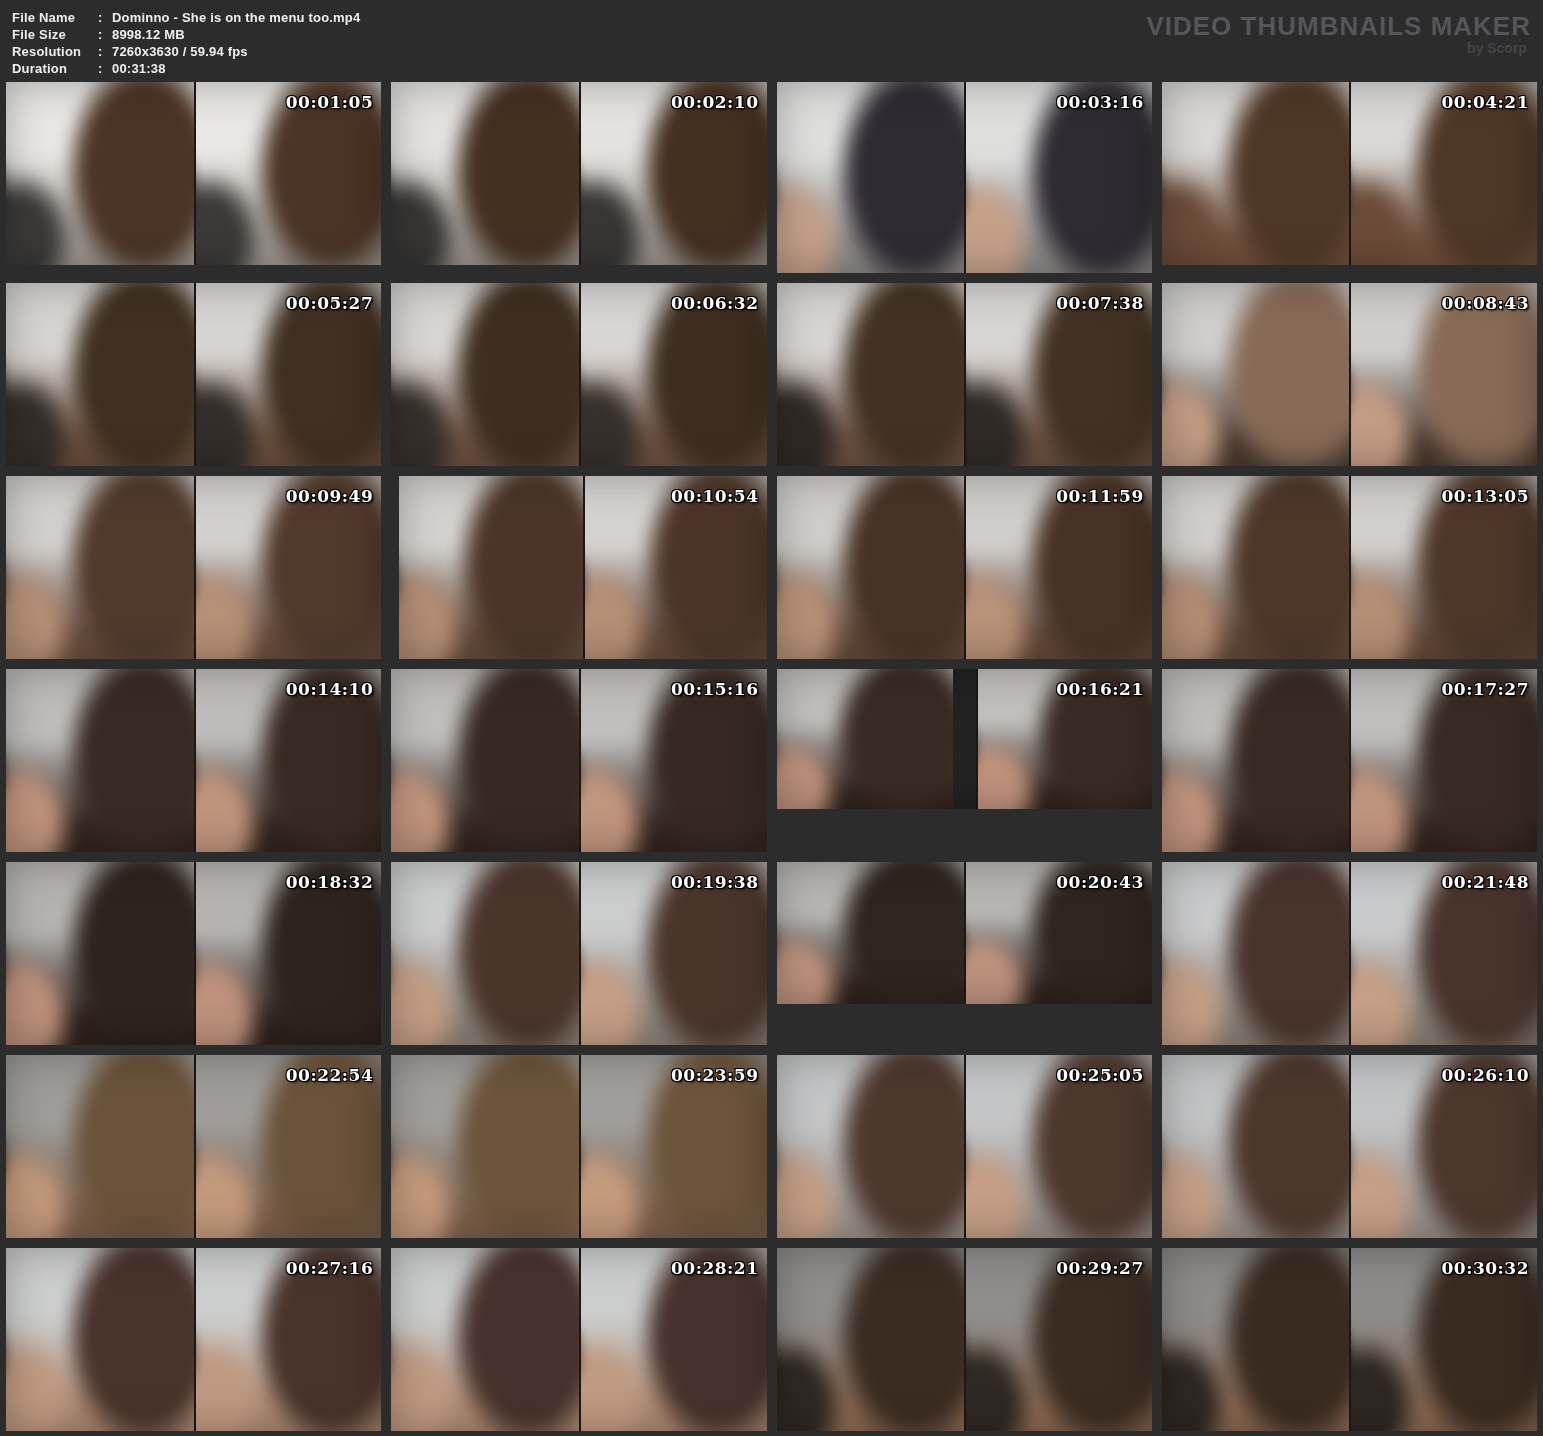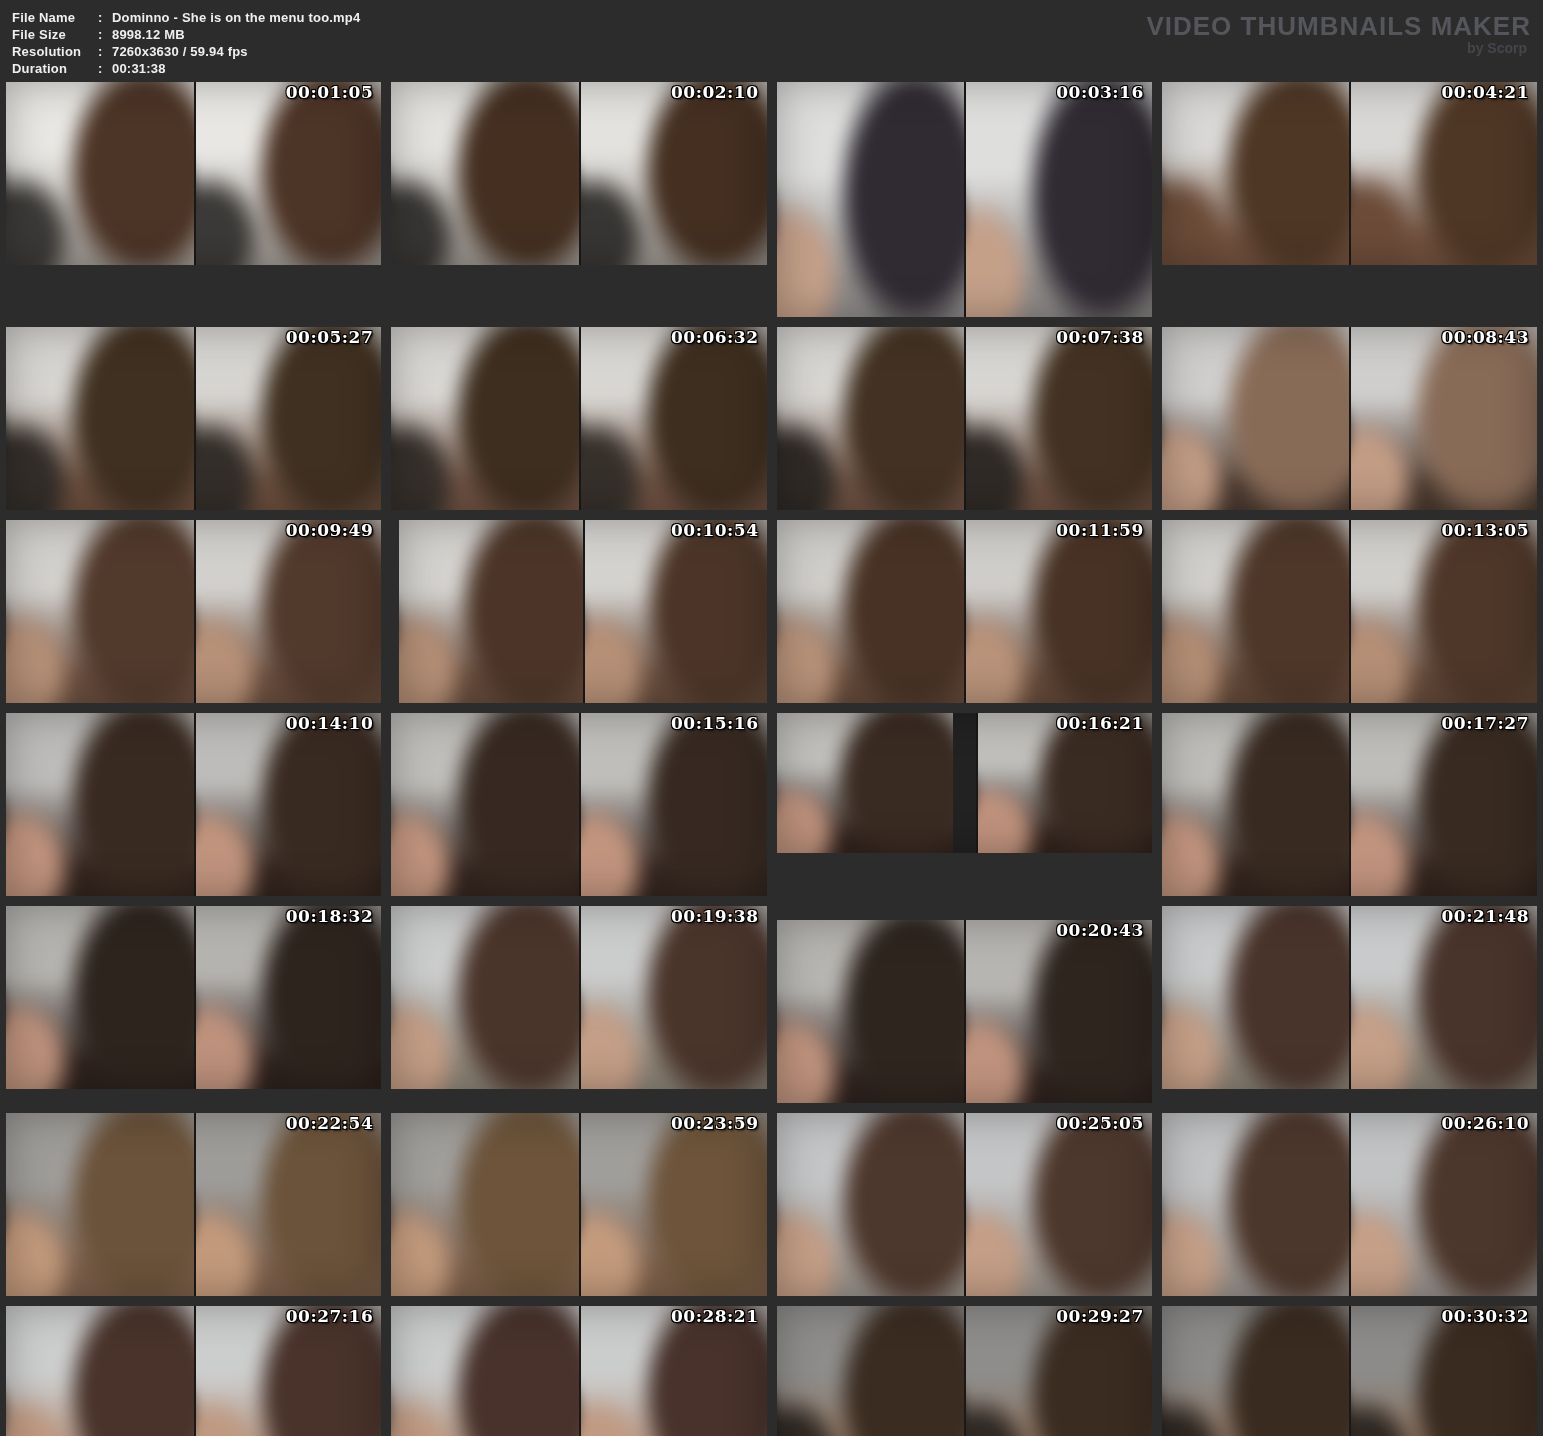--- a/index.html
+++ b/index.html
@@ -60,21 +60,21 @@
       radial-gradient(58% 85% at 70% 48%, var(--blob) 0 46%, rgba(0,0,0,0) 64%),
       radial-gradient(42% 52% at 13% 80%, var(--accent) 0 36%, rgba(0,0,0,0) 62%),
       linear-gradient(180deg, var(--top) 0%, var(--top) 40%, var(--bottom) 80%, var(--bottom) 100%);
   }
   .thumb::after {
     content: "";
     position: absolute; inset: 0; pointer-events: none;
     box-shadow: inset 0 0 42px rgba(0,0,0,0.30);
   }
   .timestamp {
-    position: absolute; top: 0; right: 8px; z-index: 2;
+    position: absolute; top: 10px; right: 8px; z-index: 2;
     font-family: "DejaVu Serif", serif;
     font-weight: bold; font-size: 17px; letter-spacing: 0.5px;
     color: #ffffff;
     text-shadow:
       -1px -1px 0 #000, 1px -1px 0 #000,
       -1px  1px 0 #000, 1px  1px 0 #000,
        2px  2px 2px rgba(0,0,0,0.65);
   }
 </style>
 </head>
@@ -117,21 +117,21 @@
   </div>
     <div class="thumb" style="height: 183px; --top: #e3e2df; --blob: #452f1f; --accent: #383634; --bottom: #9b958e;">
     <div class="half">
       <div class="scene"></div>
     </div>
     <div class="half">
       <div class="scene"></div>
     </div>
     <span class="timestamp">00:02:10</span>
   </div>
-    <div class="thumb" style="height: 235px; --top: #dededd; --blob: #302b33; --accent: #c79f87; --bottom: #8d8a88;">
+    <div class="thumb" style="height: 191px; --top: #dededd; --blob: #302b33; --accent: #c79f87; --bottom: #8d8a88;">
     <div class="half">
       <div class="scene"></div>
     </div>
     <div class="half">
       <div class="scene"></div>
     </div>
     <span class="timestamp">00:03:16</span>
   </div>
     <div class="thumb" style="height: 183px; --top: #d9d8d6; --blob: #513723; --accent: #6e4c37; --bottom: #74513c;">
     <div class="half">
@@ -261,21 +261,21 @@
   </div>
     <div class="thumb" style="height: 183px; --top: #cbcccc; --blob: #4c352a; --accent: #c79d83; --bottom: #8c8376;">
     <div class="half">
       <div class="scene"></div>
     </div>
     <div class="half">
       <div class="scene"></div>
     </div>
     <span class="timestamp">00:19:38</span>
   </div>
-    <div class="thumb" style="height: 183px; margin-top: 14px; --top: #b7b5b2; --blob: #30251e; --accent: #c1917b; --bottom: #2f221c;">
+    <div class="thumb" style="height: 142px; --top: #b7b5b2; --blob: #30251e; --accent: #c1917b; --bottom: #2f221c;">
     <div class="half">
       <div class="scene"></div>
     </div>
     <div class="half">
       <div class="scene"></div>
     </div>
     <span class="timestamp">00:20:43</span>
   </div>
     <div class="thumb" style="height: 183px; --top: #c9cacb; --blob: #4a342a; --accent: #c89e84; --bottom: #8a8174;">
     <div class="half">

